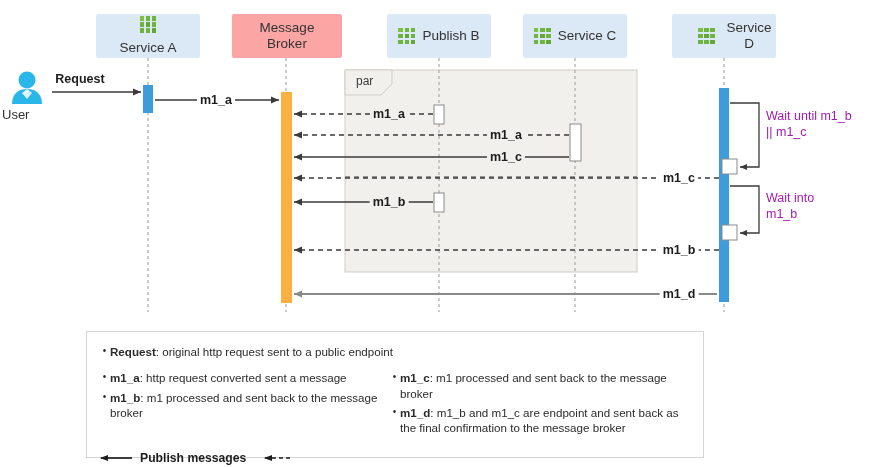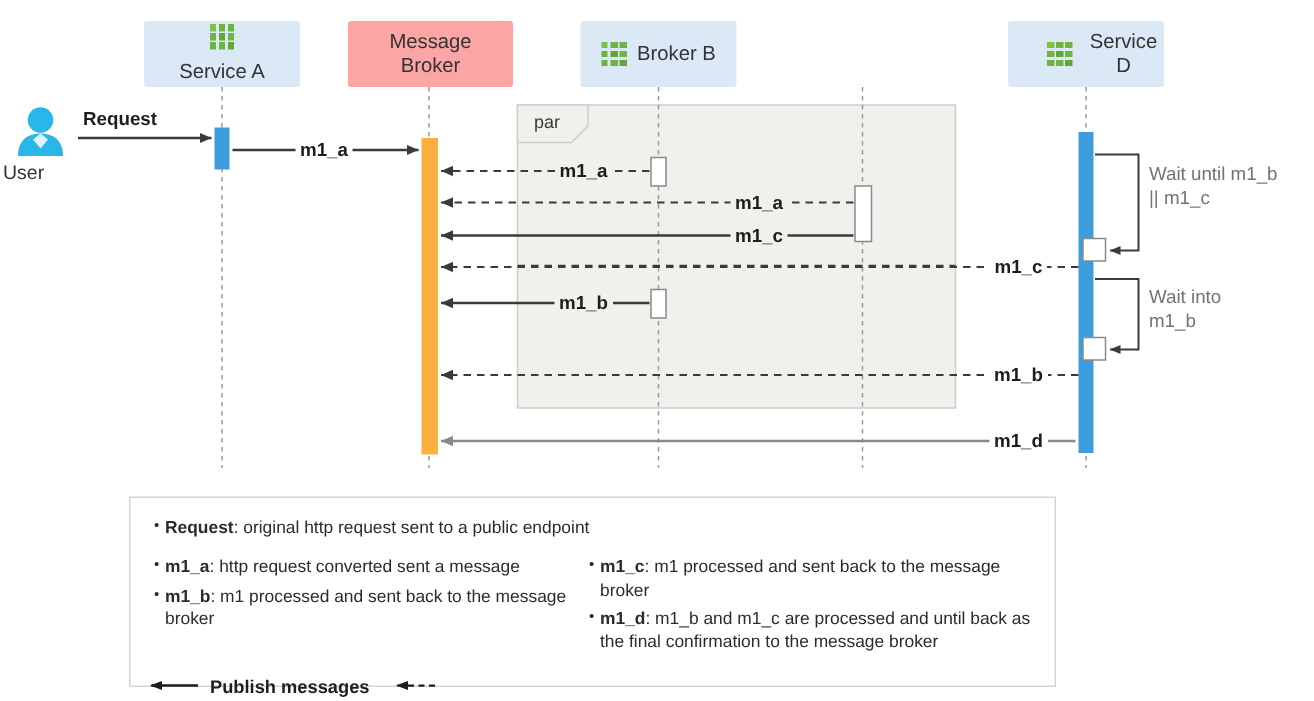--- a/index.html
+++ b/index.html
@@ -57,21 +57,21 @@
     background:transparent;
     white-space:nowrap;
     transform:translate(-50%,-50%);
     padding:0 3px;
   }
   .msg.onfrag{background:#f1f0ec;}
   .msg.onwhite{background:#ffffff;}
   .note{
     position:absolute;
     font-size:12.5px;
-    color:#737373;
+    color:#a21caf;
     line-height:1.3;
     white-space:pre-line;
   }
   .frag-label{
     position:absolute;
     font-size:12px;
     color:#3a3a3a;
     transform:translateY(-50%);
   }
 
@@ -204,23 +204,37 @@
         <i></i>
         <i></i>
         <i></i>
         <i></i>
         <i></i>
         <i></i>
         <i></i>
         <i></i>
         <i></i>
       </span>
-    <span class="label">Broker B</span>
-  </div>
-
+    <span class="label">Publish B</span>
+  </div>
+
+  <div class="head service" style="left:523px;top:14px;width:104px;height:44px;">
+    <span class="grid-icon">
+        <i></i>
+        <i></i>
+        <i></i>
+        <i></i>
+        <i></i>
+        <i></i>
+        <i></i>
+        <i></i>
+        <i></i>
+      </span>
+    <span class="label">Service C</span>
+  </div>
 
   <div class="head service" style="left:672px;top:14px;width:104px;height:44px;padding-left:26px;">
     <span class="grid-icon">
         <i></i>
         <i></i>
         <i></i>
         <i></i>
         <i></i>
         <i></i>
         <i></i>
@@ -278,21 +292,21 @@
           <span class="txt"><b>m1_b</b><span>: m1 processed and sent back to the message broker</span></span>
         </div>
       </div>
       <div class="legend-col" style="width:300px;">
         <div class="li" style="margin-bottom:4px;">
           <span class="bullet">•</span>
           <span class="txt"><b>m1_c</b><span>: m1 processed and sent back to the message broker</span></span>
         </div>
         <div class="li">
           <span class="bullet">•</span>
-          <span class="txt"><b>m1_d</b><span>: m1_b and m1_c are processed and until back as the final confirmation to the message broker</span></span>
+          <span class="txt"><b>m1_d</b><span>: m1_b and m1_c are endpoint and sent back as the final confirmation to the message broker</span></span>
         </div>
       </div>
     </div>
 
     <div class="legend-keys" style="margin-top:14px;">
       <span class="keyline">
         <svg width="34" height="10" viewBox="0 0 34 10">
           <defs>
               <marker id="lk1" markerWidth="8" markerHeight="8" refX="1" refY="4" orient="auto" markerUnits="userSpaceOnUse">
                 <path d="M0,4 L8,1 L8,7 Z" fill="#1d1d1d"></path>

